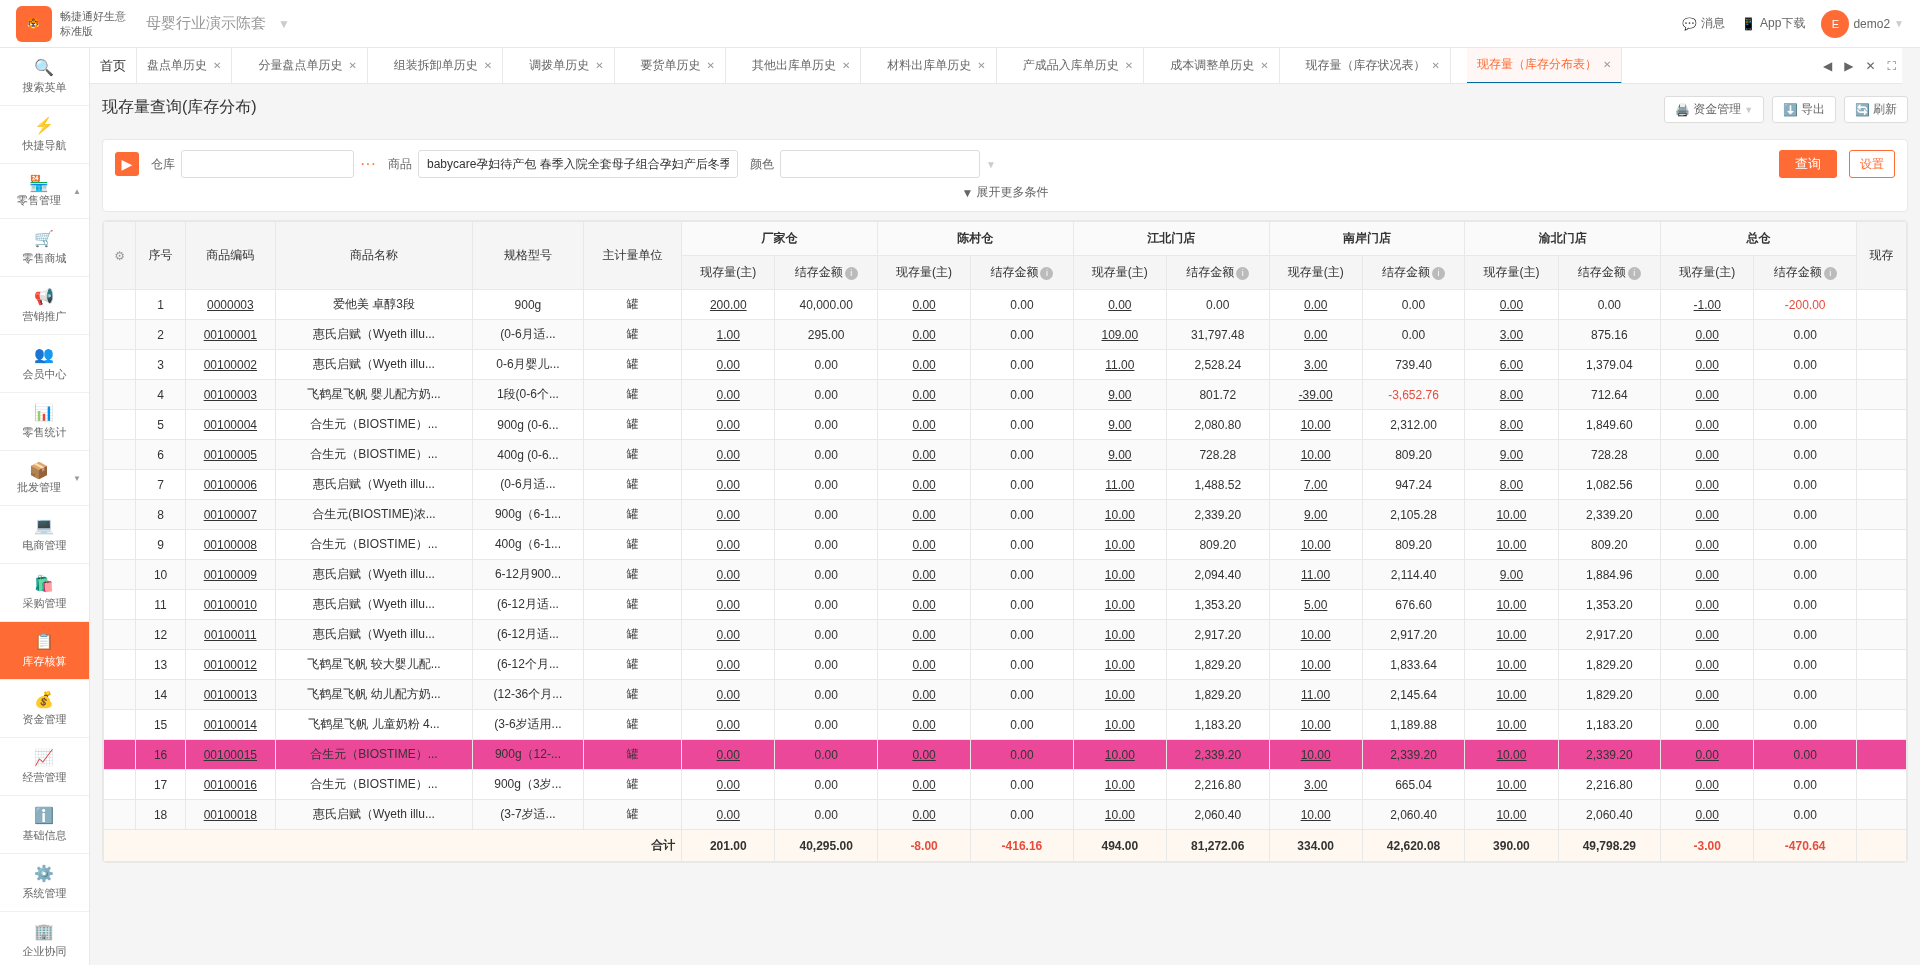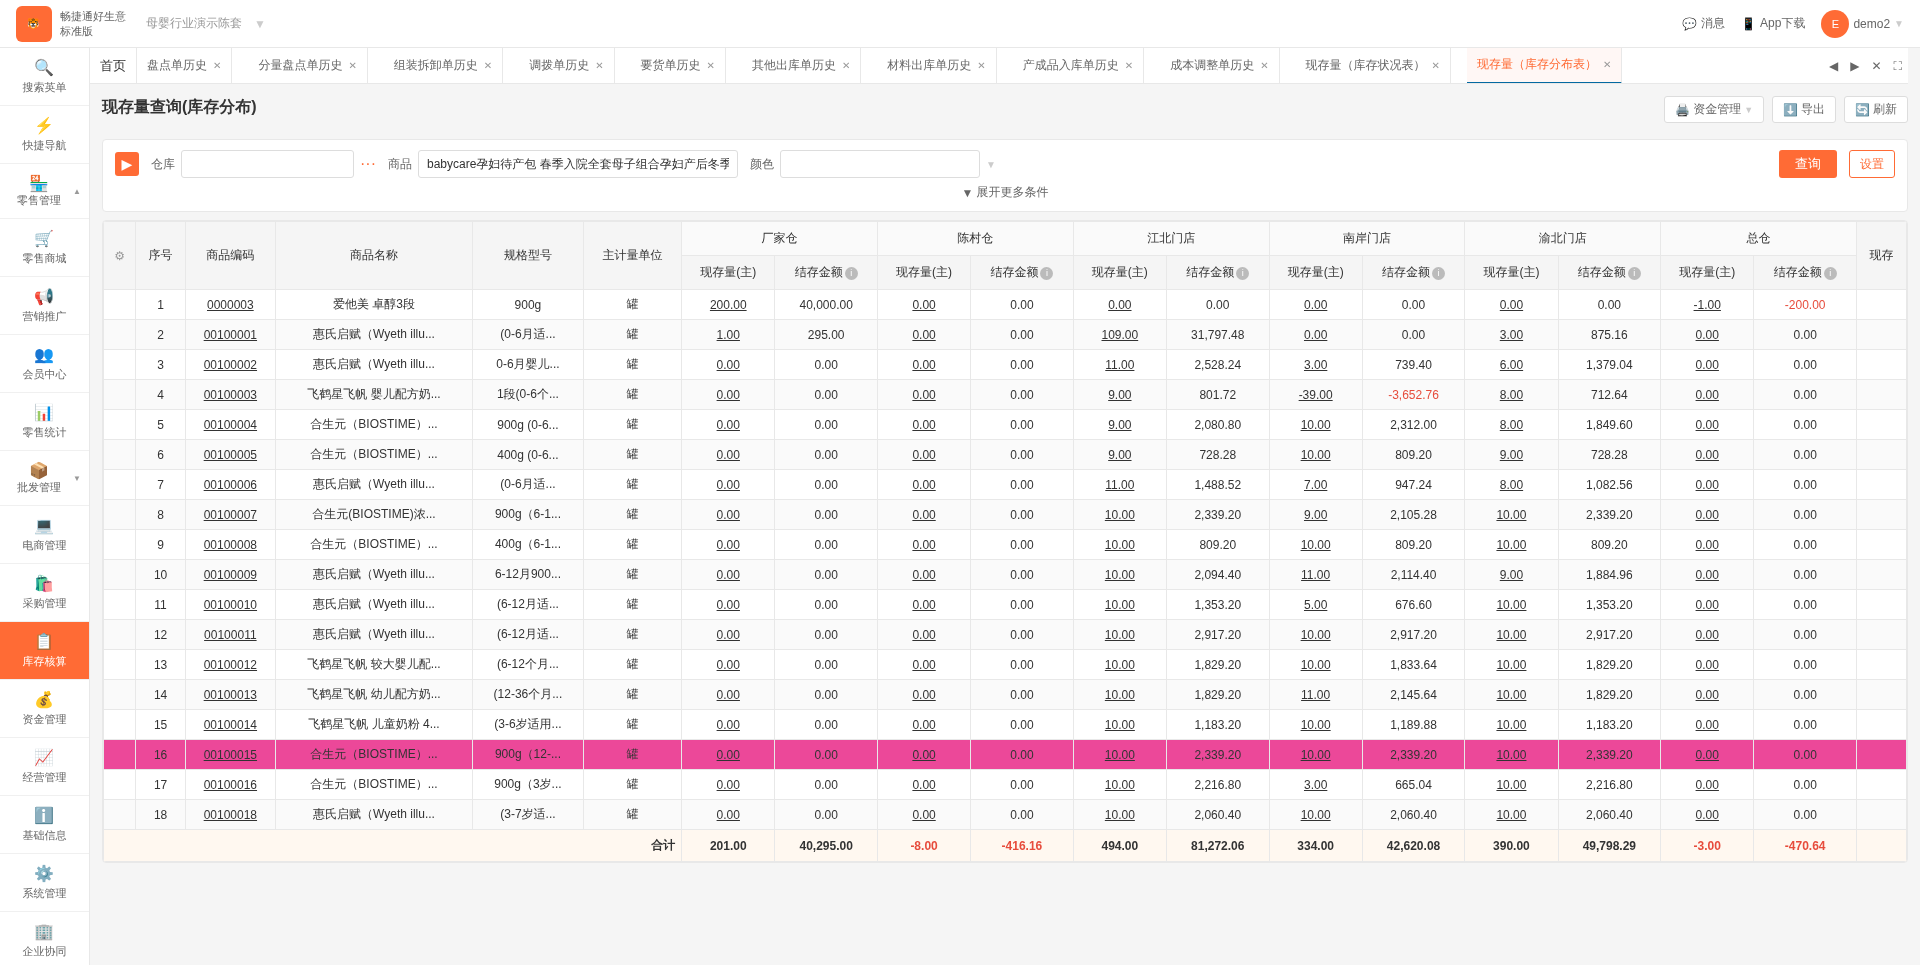--- a/index.html
+++ b/index.html
@@ -48,21 +48,21 @@
     }
 
     
     .tab-bar {
       height: 36px;
       background: #fff;
       display: flex;
       align-items: center;
       border-bottom: 1px solid #e8e8e8;
       position: fixed;
-      top: 48px; left: 90px; right: 12px;
+      top: 48px; left: 90px; right: 18px;
       z-index: 99;
       overflow: hidden;
     }
     .tab-item {
       display: flex;
       align-items: center;
       height: 36px;
       padding: 0 10px;
       white-space: nowrap;
       font-size: 12px;
@@ -129,21 +129,21 @@
       margin-top: 84px;
       margin-left: 90px;
       padding: 12px;
       height: calc(100vh - 84px);
       overflow: auto;
       background: #f5f5f5;
     }
 
     .page-title {
       font-size: 16px;
-      font-weight: bold;
+      font-weight: normal;
       color: #333;
       margin-bottom: 12px;
     }
 
     
     .action-bar {
       display: flex;
       justify-content: flex-end;
       gap: 8px;
       margin-bottom: 8px;
@@ -253,21 +253,21 @@
       padding: 8px 6px;
       text-align: center;
       border: 1px solid #e8e8e8;
       color: #333;
       font-weight: normal;
       white-space: nowrap;
       font-size: 12px;
     }
     .data-table th.group-header {
       background: #fafafa;
-      font-weight: normal;
+      font-weight: bold;
     }
     .data-table td {
       padding: 6px 6px;
       border: 1px solid #e8e8e8;
       text-align: center;
       white-space: nowrap;
       color: #333;
     }
     .data-table td.text-left { text-align: center; }
     .data-table tbody tr:nth-child(even) { background: #fafafa; }
@@ -308,21 +308,21 @@
 
 <div class="top-bar">
   <div class="logo-area">
     <div class="logo-icon">
       <span>🐯</span>
     </div>
     <div class="logo-text">
       <div>畅捷通好生意</div>
       <div>标准版</div>
     </div>
-    <div style="margin-left:12px;color:#999;font-size:12px;">母婴行业演示陈套</div>
+    <div style="margin-left:12px;color:#999;font-size:15px;">母婴行业演示陈套</div>
     <span style="color:#ccc;margin:0 4px;">▼</span>
   </div>
   <div class="top-right">
     <div class="top-btn">
       <span>💬</span>
       <span>消息</span>
     </div>
     <div class="top-btn">
       <span>📱</span>
       <span>App下载</span>

